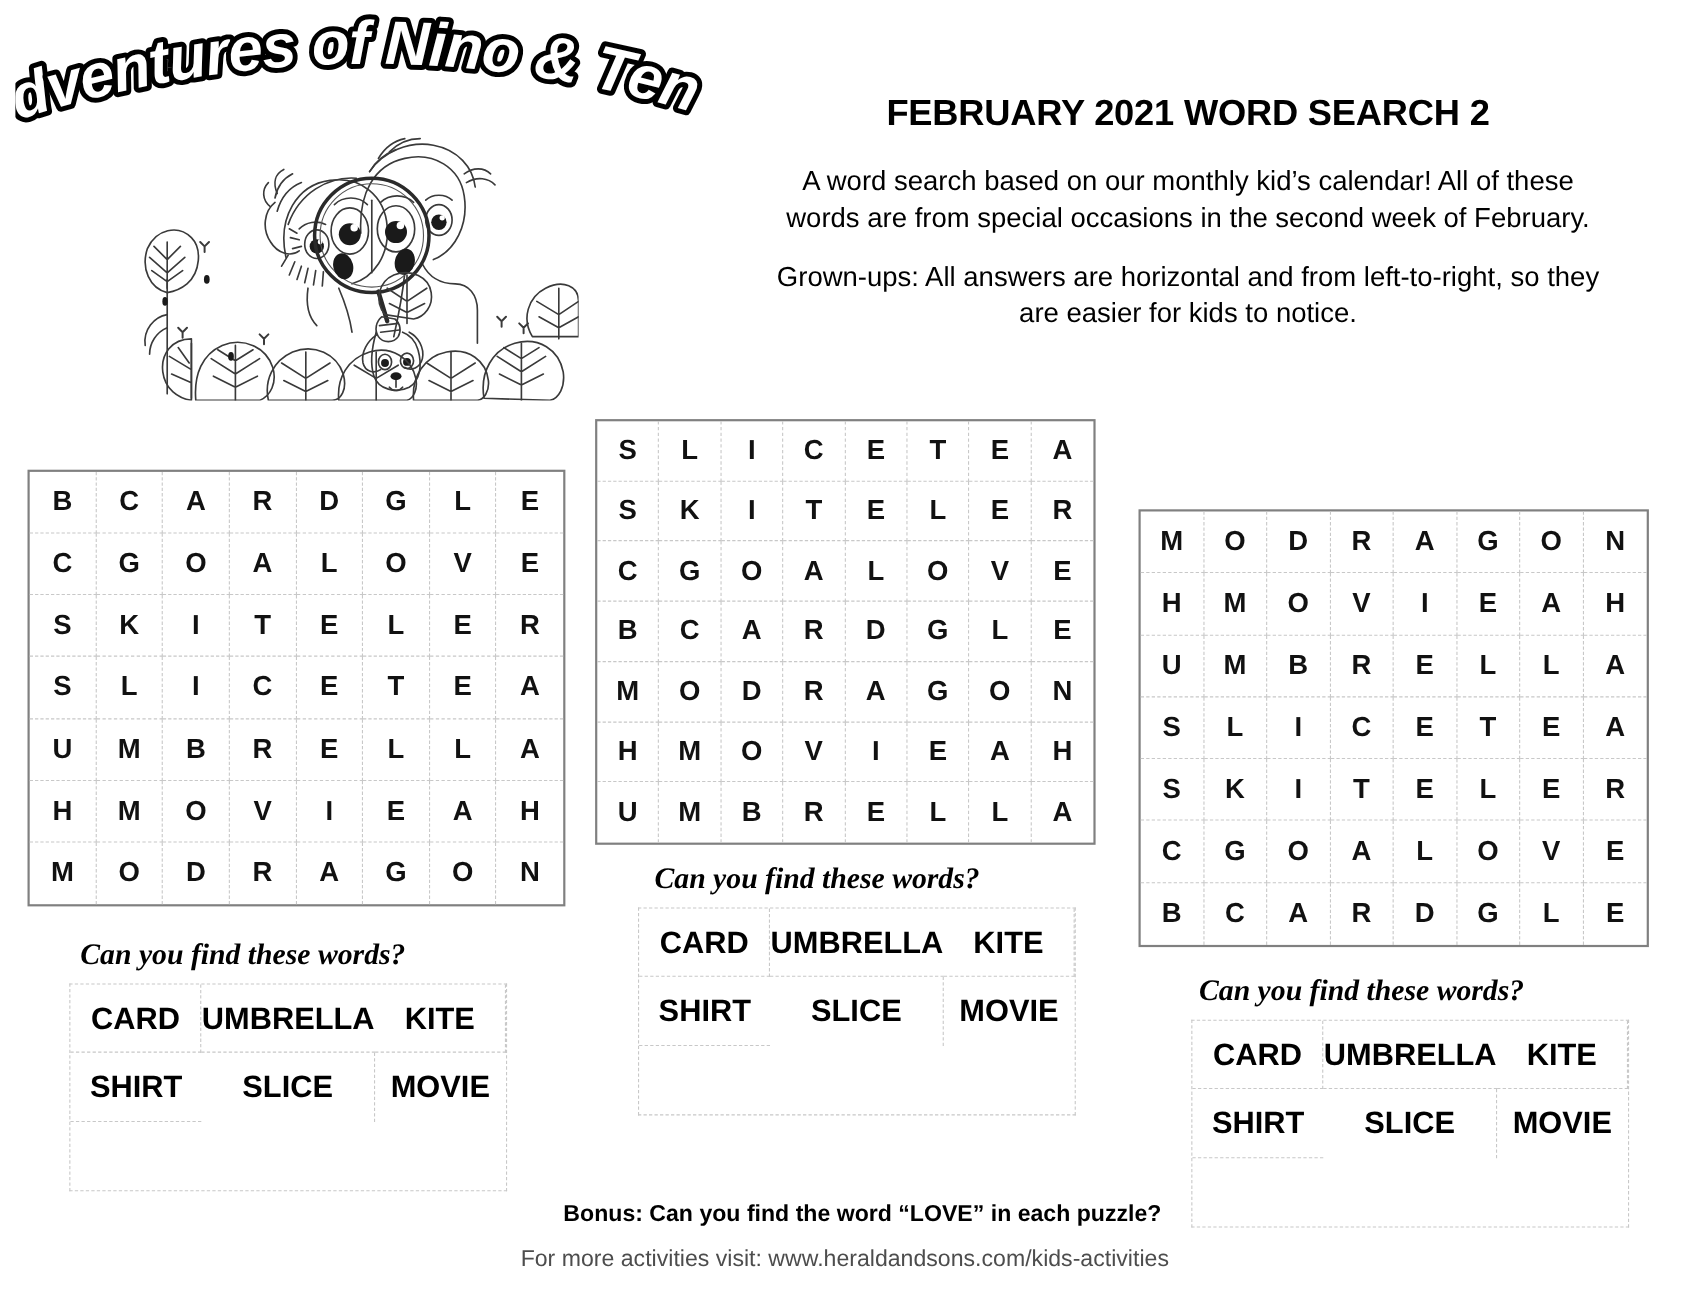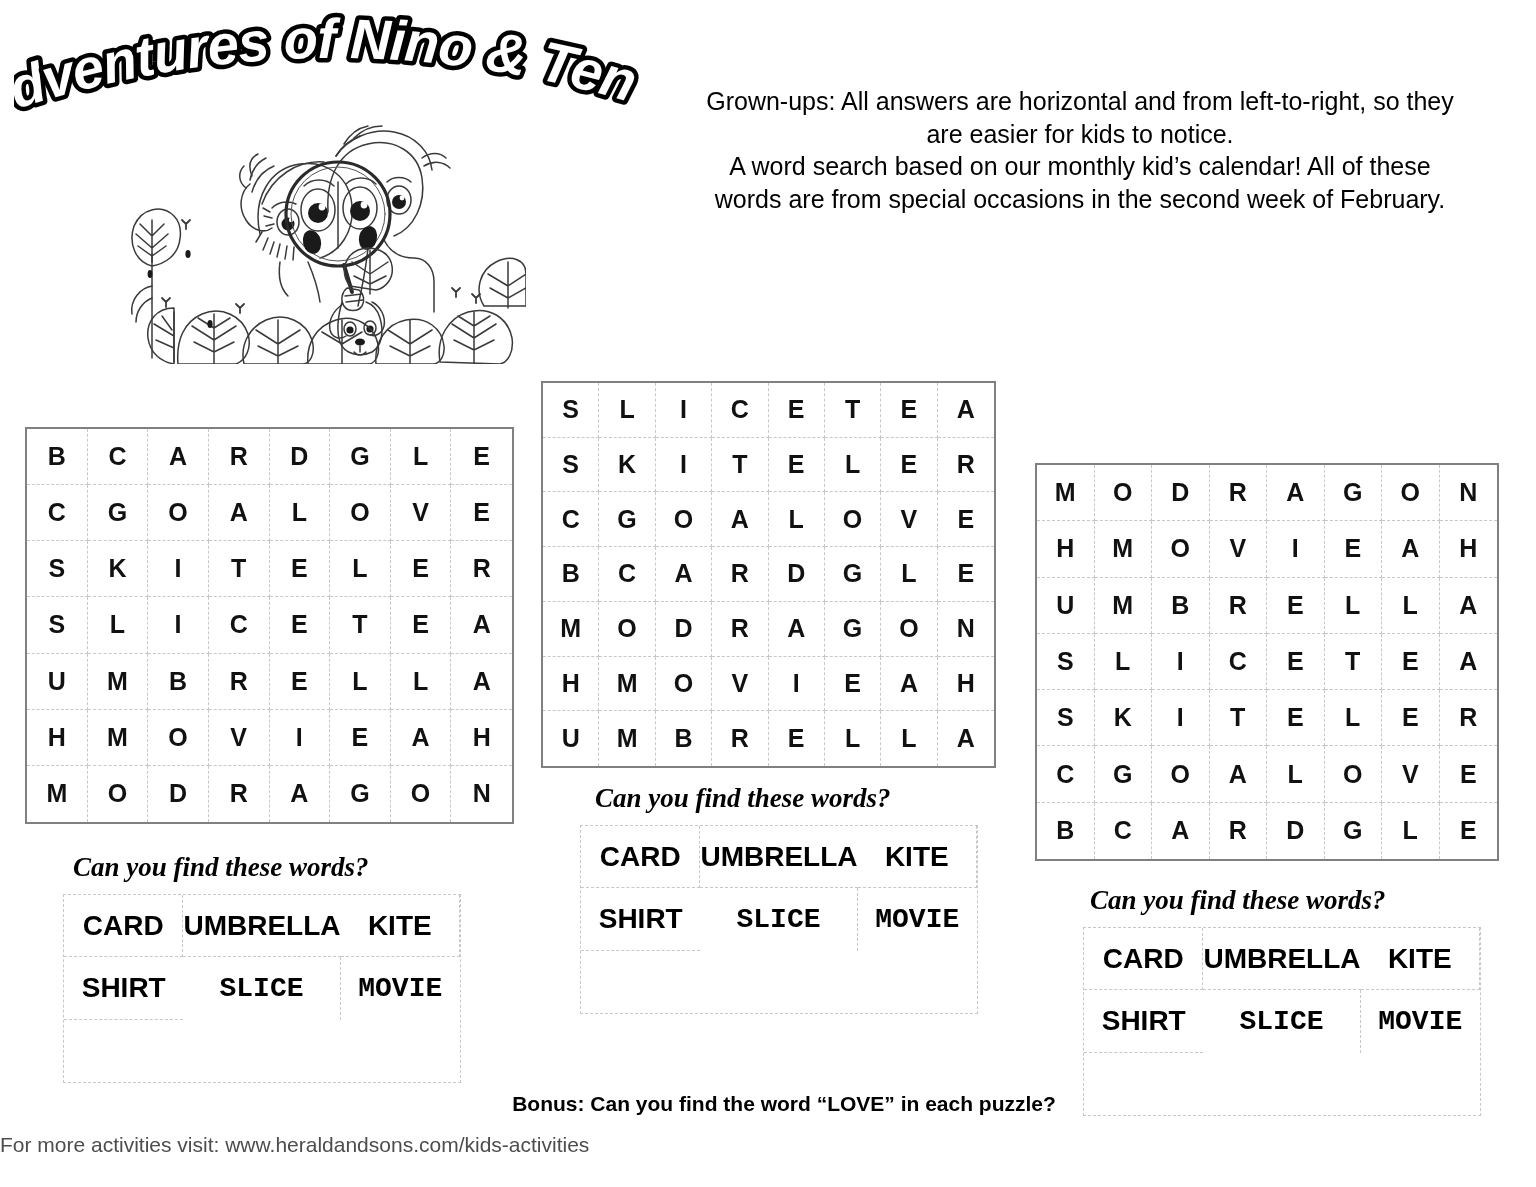--- a/index.html
+++ b/index.html
@@ -113,21 +113,21 @@
     display: flex;
     align-items: center;
     justify-content: center;
     font-size: 28px;
     font-weight: bold;
     border-right: 1px dashed #c8c8c8;
     border-bottom: 1px dashed #c8c8c8;
     box-sizing: border-box;
   }
   .wordlist .wcell.lastcol { border-right: none; }
-  .wordlist .wcell.lastrow { border-bottom: none; font-family: Liberation Mono, monospace; }
+  .wordlist .wcell.lastrow { border-bottom: none; }
 
   #wordlist-1 { left: 63px;   top: 894px; width: 398px; height: 189px; }
   #wordlist-2 { left: 580px;  top: 825px; width: 398px; height: 189px; }
   #wordlist-3 { left: 1083px; top: 927px; width: 398px; height: 189px; }
 
   
   #bonus-line {
     position: absolute;
     left: 0;
     top: 1092px;
@@ -135,20 +135,21 @@
     text-align: center;
     font-size: 21px;
     font-weight: bold;
     margin-left: 16px;
   }
   #footer-line {
     position: absolute;
     left: 0;
     top: 1133px;
     width: 1536px;
+    text-align: center;
     font-size: 21px;
     color: #4d4d4d;
   }
 </style>
 </head>
 <body>
 
 <div id="logo-wordmark">
   <svg viewBox="0 0 640 110" width="640" height="110" aria-hidden="true">
     <defs>
@@ -259,22 +260,23 @@
       <path d="M118,192 l-4,-4 M118,192 l4,-4 M118,192 l0,5" stroke-width="1.8"></path>
       <path d="M334,176 l-4,-4 M334,176 l4,-4 M334,176 l0,5" stroke-width="1.8"></path>
       <path d="M354,182 l-4,-4 M354,182 l4,-4 M354,182 l0,5" stroke-width="1.8"></path>
       <ellipse cx="66" cy="138" rx="2.6" ry="4" fill="#1a1a1a" stroke="none"></ellipse>
       <ellipse cx="88" cy="208" rx="2.6" ry="4" fill="#1a1a1a" stroke="none"></ellipse>
     </g>
   </svg>
 </div>
 
 <div id="header-text">
+  <h1 id="page-title">FEBRUARY 2021 WORD SEARCH 2</h1>
+  <p class="intro-para">A word search based on our monthly kid’s calendar! All of these words are from special occasions in the second week of February.</p>
   <p class="intro-para last">Grown-ups: All answers are horizontal and from left-to-right, so they are easier for kids to notice.</p>
-  <p class="intro-para">A word search based on our monthly kid’s calendar! All of these words are from special occasions in the second week of February.</p>
 </div>
 
 <div id="grid-1" class="wordgrid">
     <div class="cell">B</div>
     <div class="cell">C</div>
     <div class="cell">A</div>
     <div class="cell">R</div>
     <div class="cell">D</div>
     <div class="cell">G</div>
     <div class="cell">L</div>

